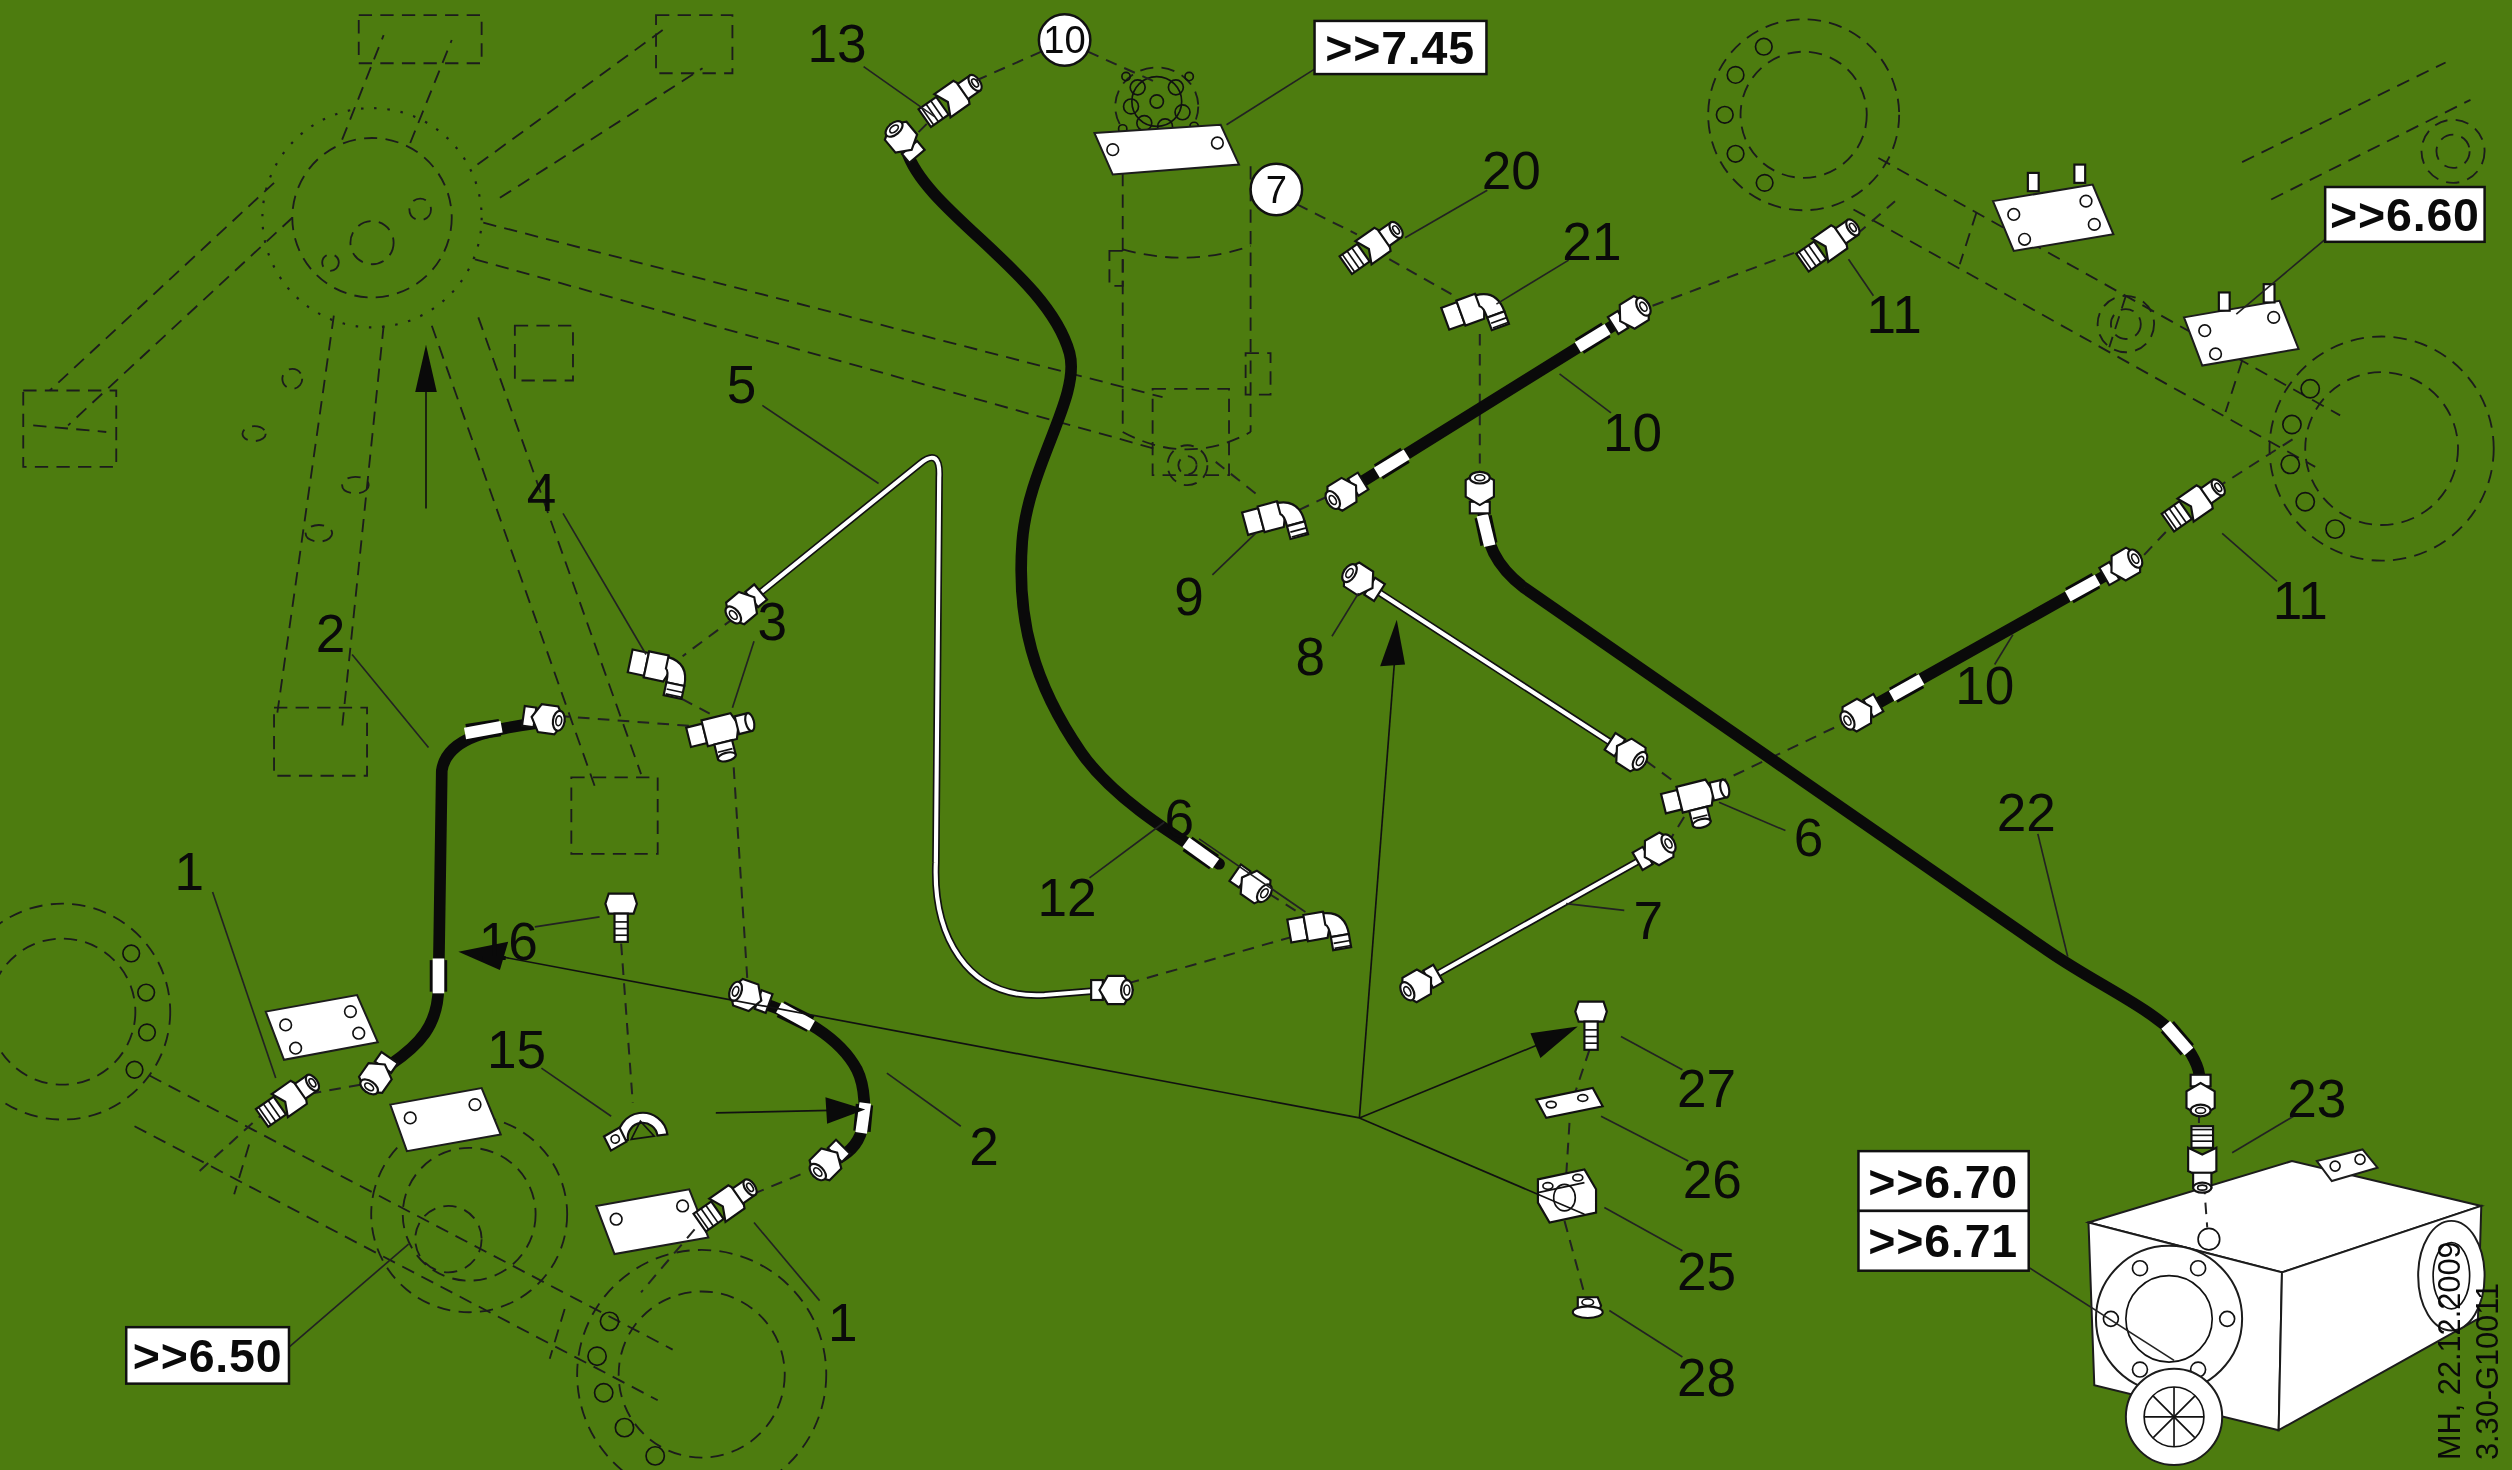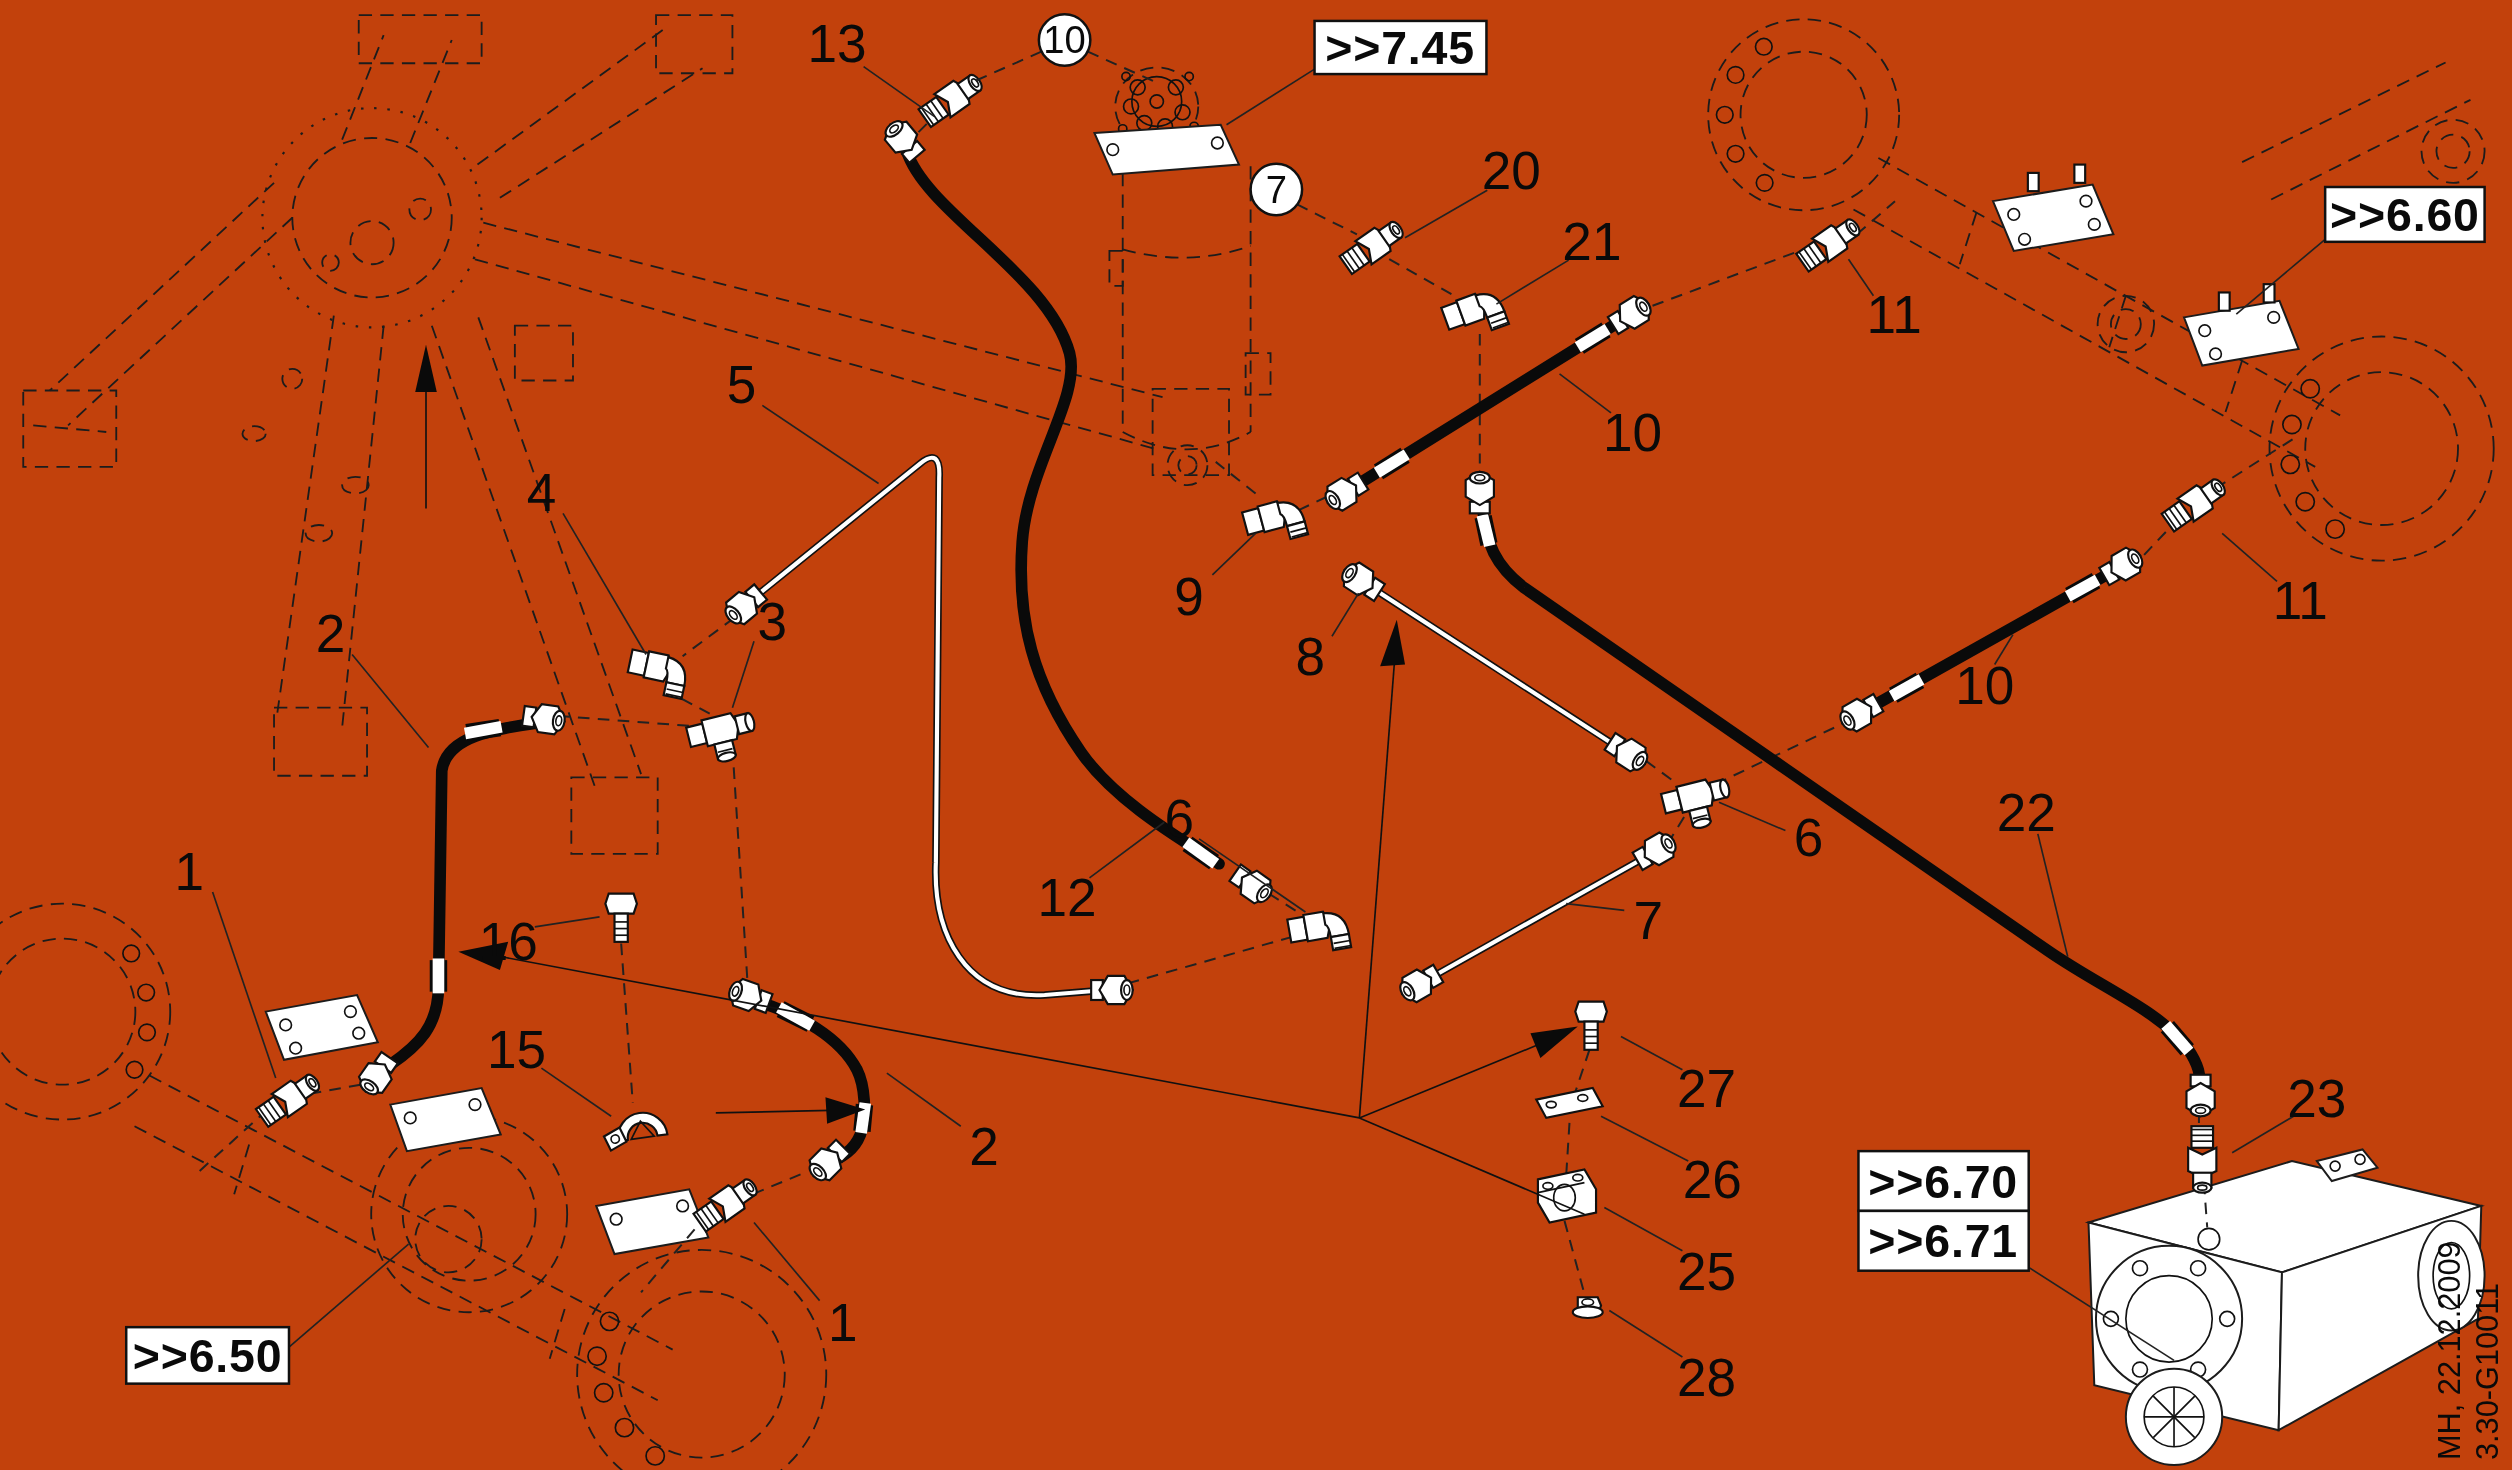--- a/index.html
+++ b/index.html
@@ -1,16 +1,16 @@
 <!DOCTYPE html>
 <html style="font-size:13.3px"><head>
 <meta charset="utf-8">
 <style>
   html,body{margin:0;padding:0;background:#fff;}
-  .page{width:2512px;height:1471px;position:relative;background:#c2410c;font-family:"Liberation Sans",sans-serif;}
+  .page{width:2512px;height:1471px;position:relative;background:#4d7c0f;font-family:"Liberation Sans",sans-serif;}
   svg{display:block;}
   
   .mdash{fill:none;stroke:#1c1c1c;stroke-width:2.2;stroke-dasharray:16 10;}
   .mdot{fill:none;stroke:#1c1c1c;stroke-width:2.6;stroke-dasharray:3 13;}
   .mfill{fill:#fff;stroke:#1c1c1c;stroke-width:2.4;}
   
   .adash{fill:none;stroke:#222;stroke-width:2.4;stroke-dasharray:14 10;}
   
   .leader{fill:none;stroke:#222;stroke-width:2;}
   

